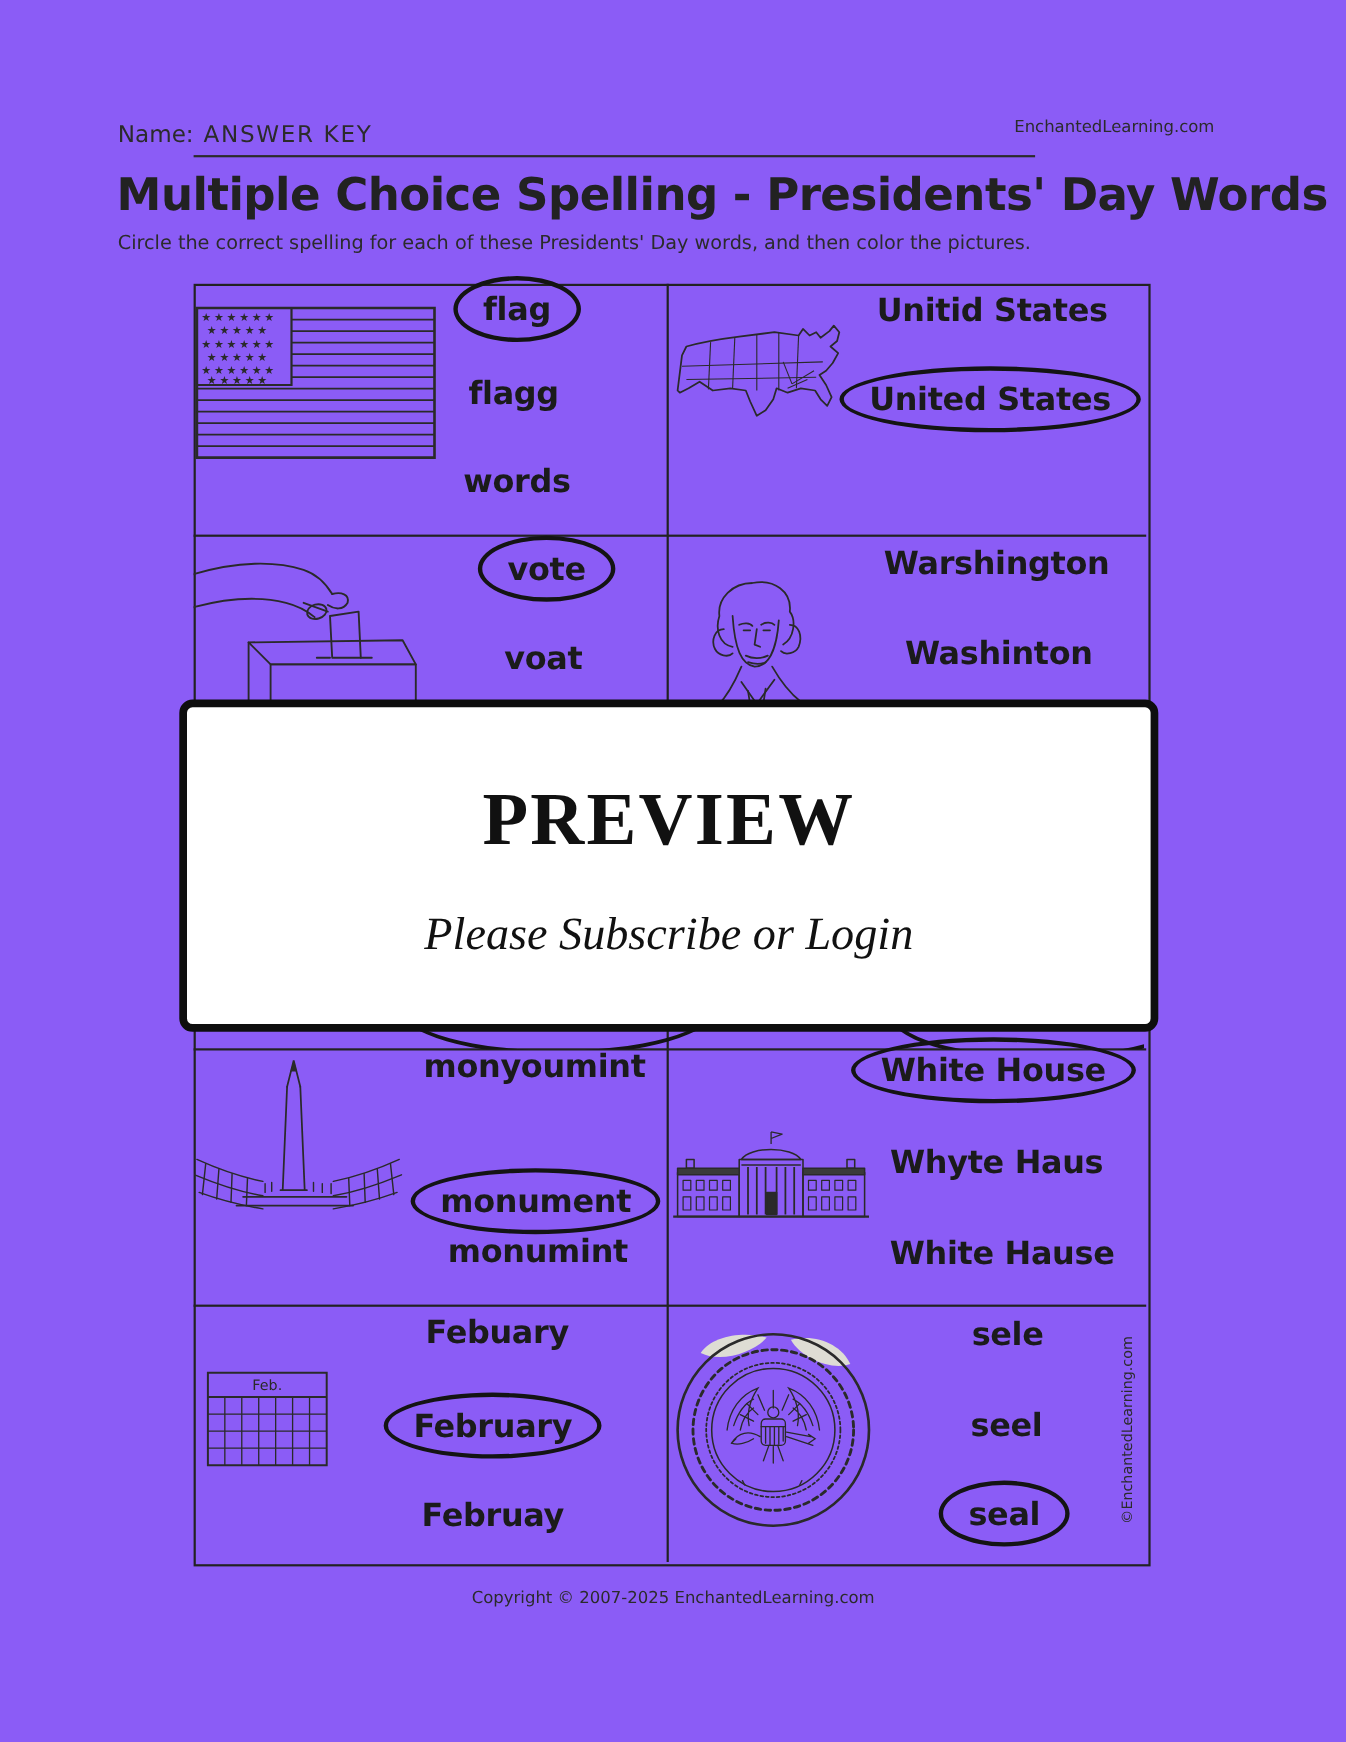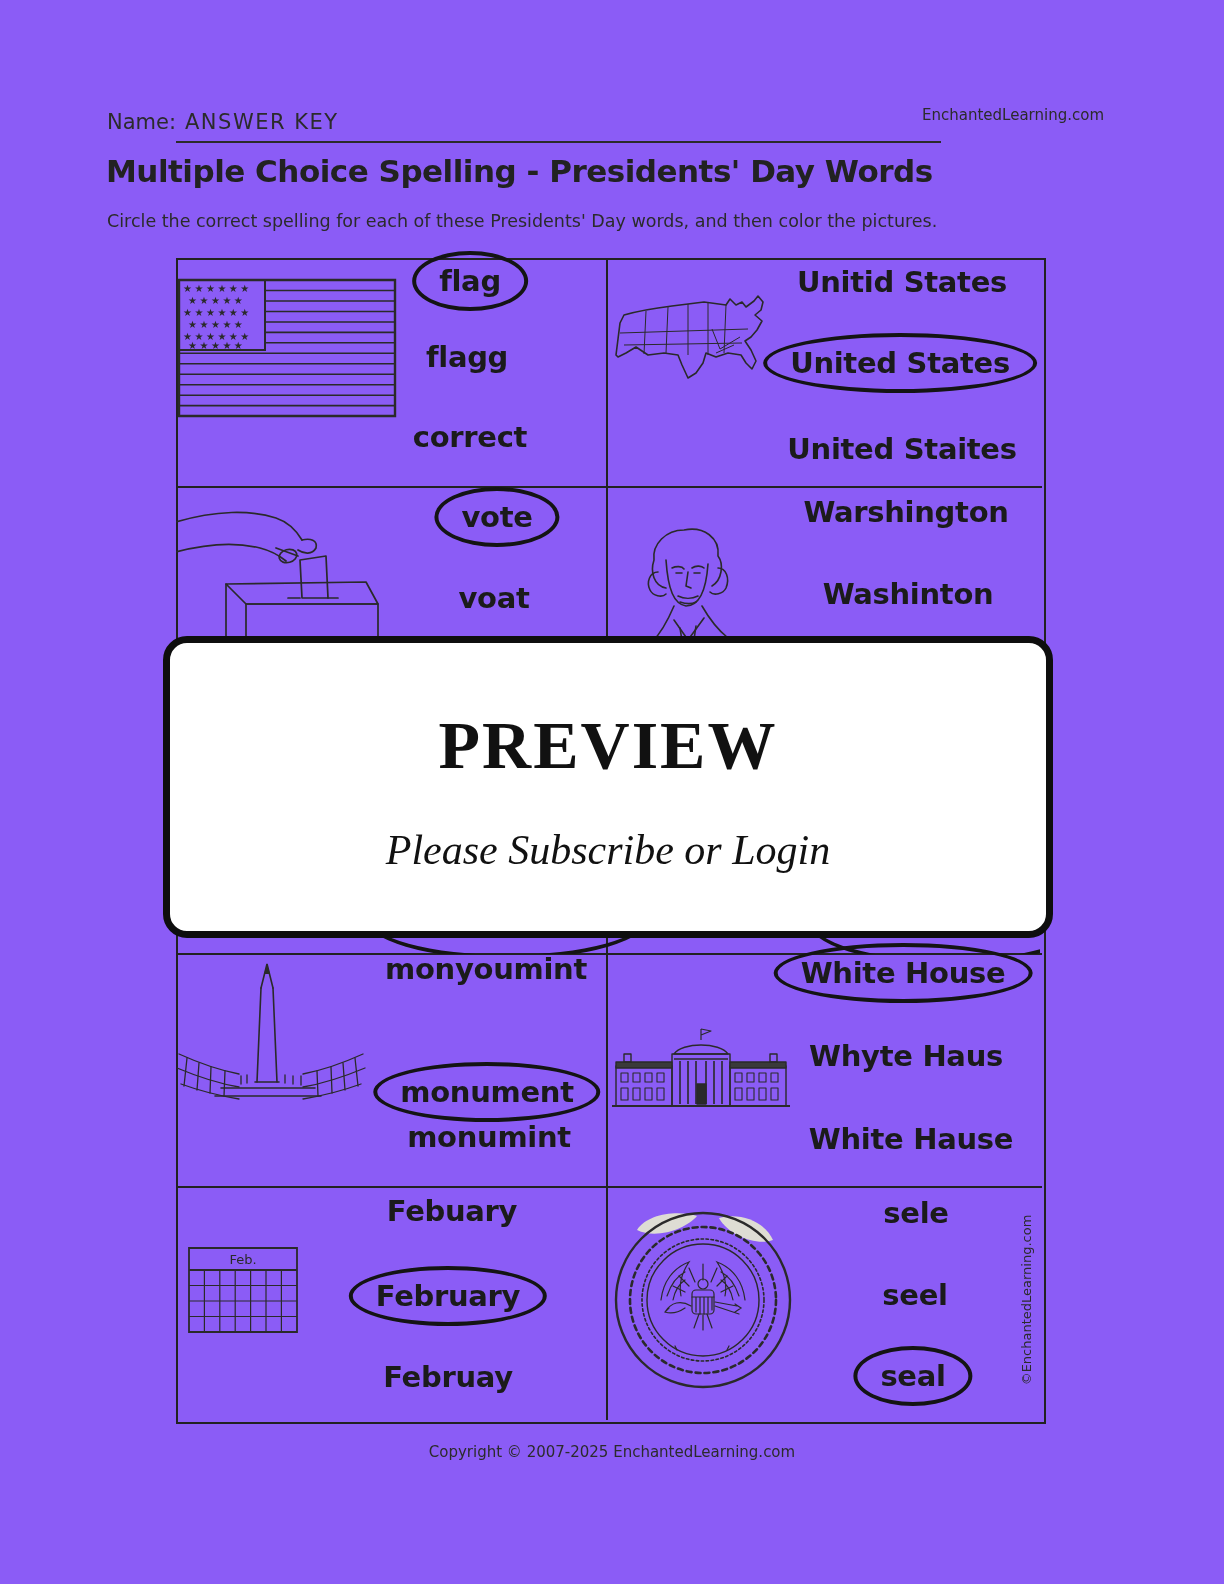--- a/index.html
+++ b/index.html
@@ -7,39 +7,39 @@
   #page{
     position:relative; width:1224px; height:1584px; margin:0 auto;
     background:#8b5cf6; overflow:hidden;
     font-family:"DejaVu Sans",sans-serif; color:#1d1d1d;
   }
   
   .name-label{position:absolute; left:107px; top:110px; font-size:21px; color:#2b2b2b;}
   .name-value{position:absolute; left:185px; top:110px; font-size:21px; letter-spacing:1.5px; color:#2b2b2b;}
   .name-line{position:absolute; left:176px; top:141px; width:765px; border-bottom:2px solid #2b2b2b;}
   .site-link{position:absolute; right:120px; top:106px; font-size:15px; font-weight:400; color:#2b2b2b;}
-  .page-title{position:absolute; left:106px; top:153px; font-size:31px; font-weight:700; letter-spacing:-0.5px; color:#222;}
+  .page-title{position:absolute; left:106px; top:153px; font-size:41px; font-weight:700; letter-spacing:-0.5px; color:#222;}
   .instructions{position:absolute; left:107px; top:211px; font-size:17.5px; color:#2b2b2b;}
   
   .table-frame{position:absolute; left:176px; top:258px; width:866px; height:1162px; border:2.5px solid #222;}
   .vline{position:absolute; background:#222; width:2px;}
   .hline{position:absolute; background:#222; height:2px;}
   
   .opt{position:absolute; transform:translate(-50%,-50%); font-size:29px; font-weight:700;
        letter-spacing:-0.3px; white-space:nowrap; color:#1b1b1b; z-index:8;}
   .opt .circ{position:absolute; inset:-13px -27px; border:4.5px solid #141414; border-radius:50%;}
   
   .img{position:absolute; z-index:4;}
   .img svg{display:block;}
   
   .remnant-clip{position:absolute; left:178px; top:933px; width:862px; height:21px; overflow:hidden; z-index:9;}
   .remnant-arc{position:absolute; border:4.5px solid #141414; border-radius:50%;}
   
   .preview{position:absolute; left:163px; top:636px; width:876px; height:288px; background:#fff;
-           border:7px solid #0e0e0e; border-radius:24px; z-index:60;}
+           border:7px solid #0e0e0e; border-radius:12px; z-index:60;}
   .preview-title{position:absolute; left:50%; top:102px; transform:translate(-50%,-50%);
            font-family:"Liberation Serif","DejaVu Serif",serif; font-size:68px; font-weight:700;
            letter-spacing:2px; color:#111; white-space:nowrap;}
   .preview-subtitle{position:absolute; left:50%; top:207px; transform:translate(-50%,-50%);
            font-family:"Liberation Serif","DejaVu Serif",serif; font-style:italic; font-size:42px;
            color:#111; white-space:nowrap;}
   
   .footer{position:absolute; left:0; right:0; top:1443px; text-align:center; font-size:15px; color:#2b2b2b;}
   .side-credit{position:absolute; left:1026px; top:1300px; transform:translate(-50%,-50%) rotate(-90deg);
            font-size:13px; color:#2b2b2b; white-space:nowrap; z-index:7;}
@@ -234,25 +234,24 @@
         <path d="M92,114 L87,128 M96,115 L96,130 M100,114 L105,128"></path>
         <path d="M84,106 C74,100 64,102 58,112 C64,114 72,112 78,108 M62,108 L58,112"></path>
         <path d="M108,106 L132,114 M108,102 L130,106 M128,104 L134,108 L128,112"></path>
         <path d="M68,146 L70,150 M122,146 L120,150"></path>
       </g>
     </svg>
   </div>
 
   <div class="opt" style="left:470px; top:281px;"><span>flag</span><div class="circ"></div></div>
   <div class="opt" style="left:467px; top:357px;"><span>flagg</span></div>
-  <div class="opt" style="left:470px; top:437px;"><span>correct</span></div>
+  <div class="opt" style="left:470px; top:437px;"><span>words</span></div>
 
   <div class="opt" style="left:902px; top:282px;"><span>Unitid States</span></div>
   <div class="opt" style="left:900px; top:363px;"><span>United States</span><div class="circ"></div></div>
-  <div class="opt" style="left:902px; top:449px;"><span>United Staites</span></div>
 
   <div class="opt" style="left:497px; top:517px;"><span>vote</span><div class="circ"></div></div>
   <div class="opt" style="left:494px; top:598px;"><span>voat</span></div>
 
   <div class="opt" style="left:906px; top:512px;"><span>Warshington</span></div>
   <div class="opt" style="left:908px; top:594px;"><span>Washinton</span></div>
 
   <div class="remnant-clip">
     <div class="remnant-arc" style="left:186px; top:-58px; width:278px; height:76px;"></div>
     <div class="remnant-arc" style="left:630px; top:-55px; width:270px; height:78px;"></div>

